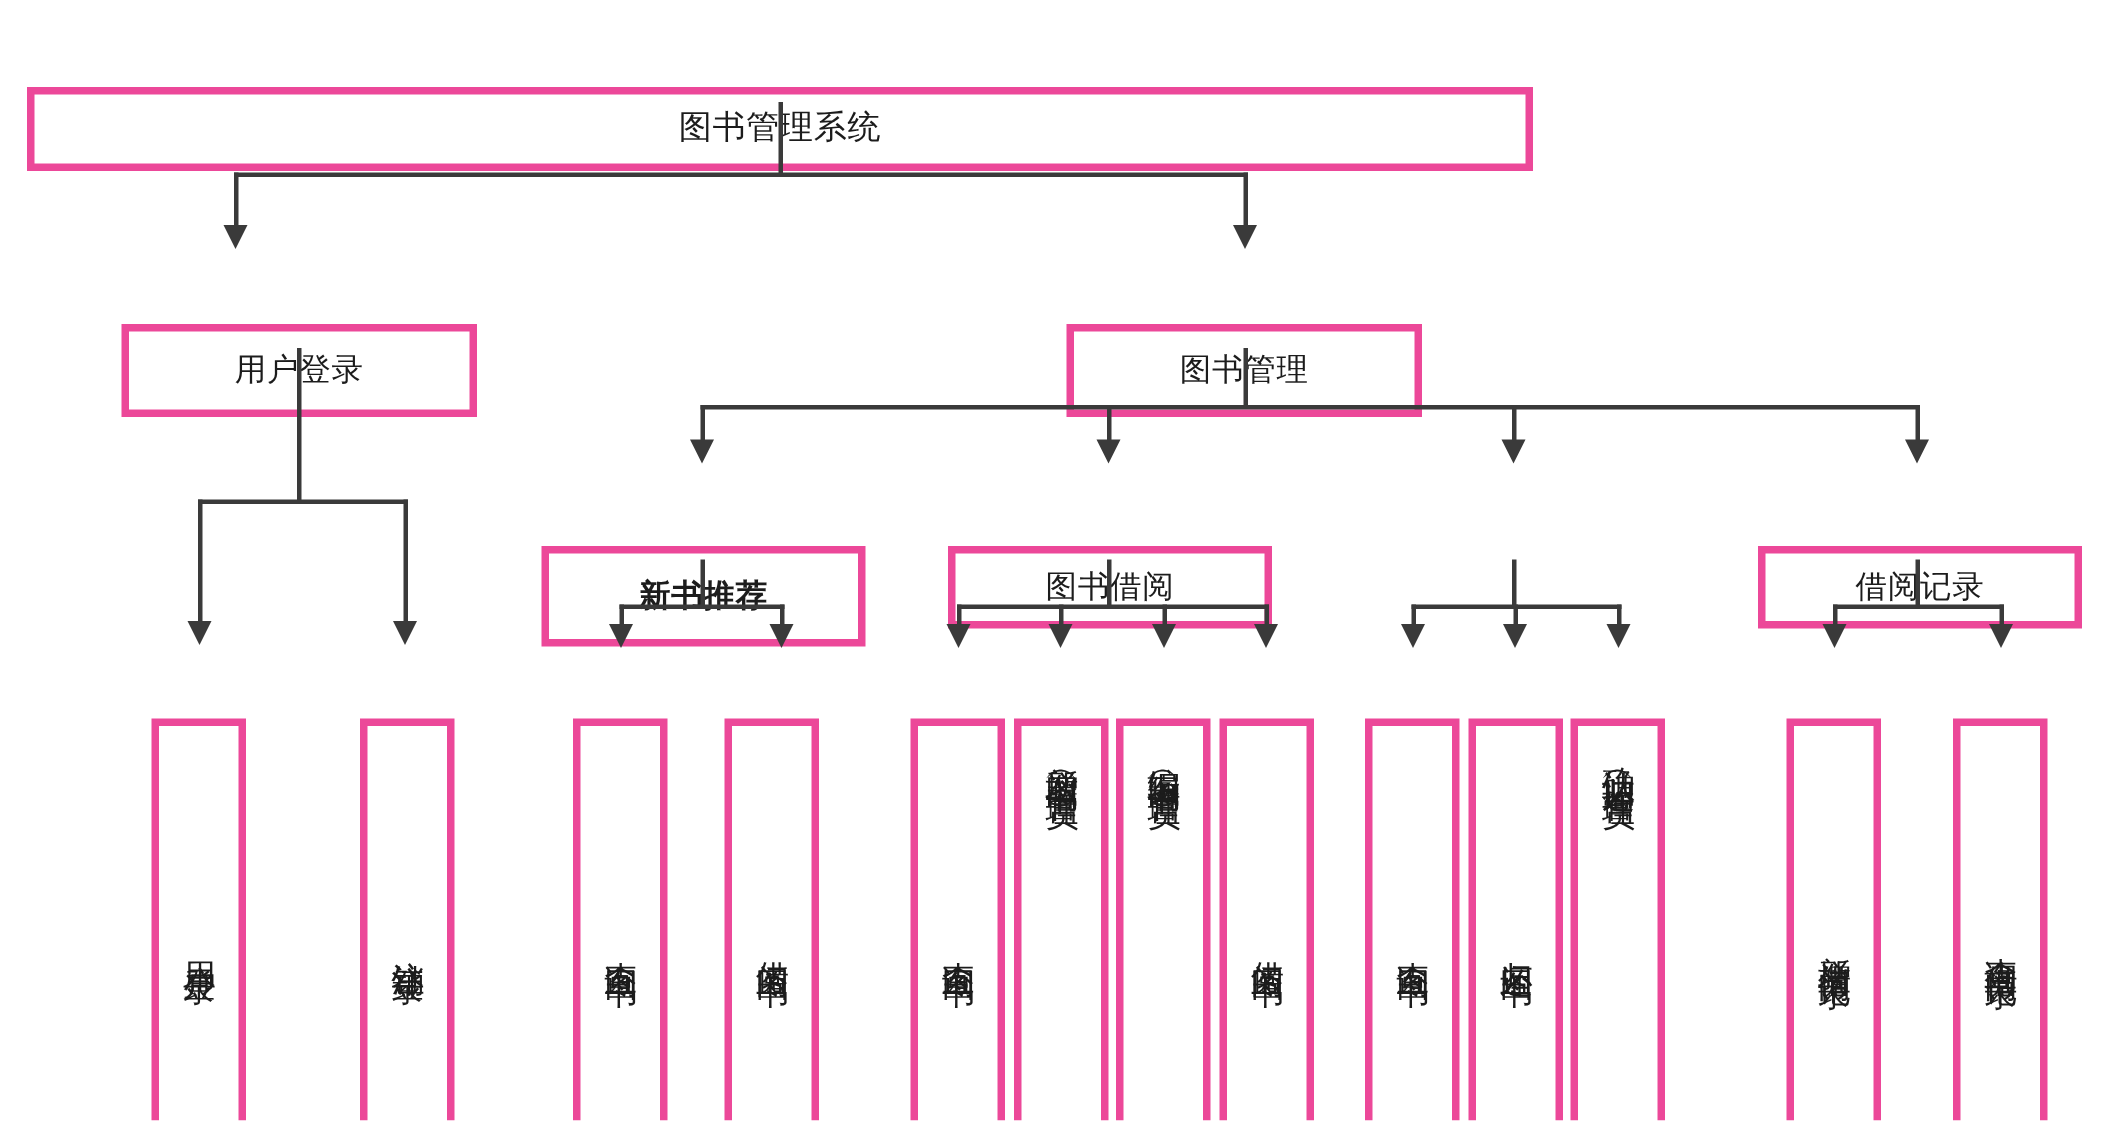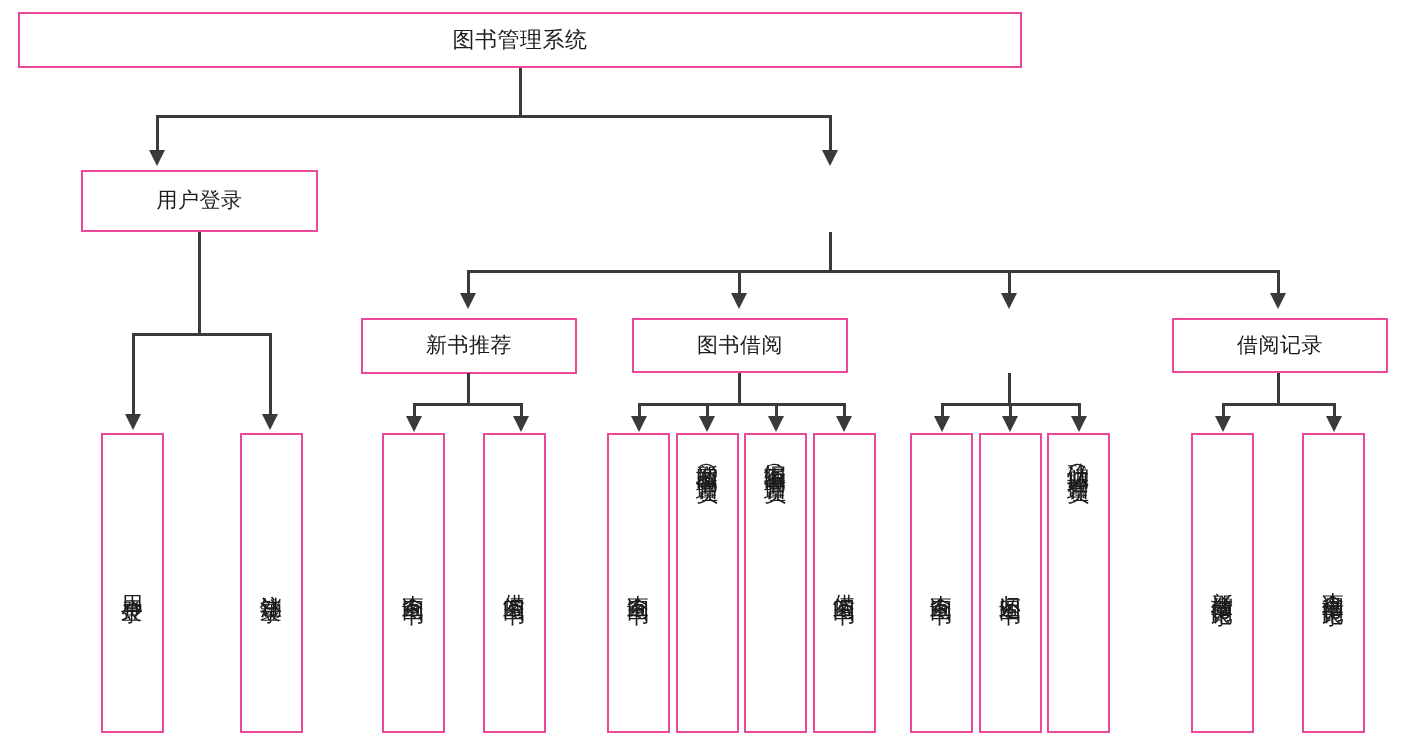--- a/index.html
+++ b/index.html
@@ -15,26 +15,27 @@
     position: relative;
     width: 1405px;
     height: 747px;
     background: #ffffff;
     overflow: hidden;
   }
   
   .node {
     position: absolute;
     box-sizing: border-box;
-    border: 2px solid #ec4899;
+    border: 5px solid #ec4899;
     background: #ffffff;
     display: flex;
     align-items: center;
     justify-content: center;
     color: #1c1c1c;
+    margin-top: 46px;
   }
   .node-label {
     display: block;
     text-align: center;
     line-height: 1.12;
     letter-spacing: 0.5px;
   }
   
   .node.horiz .node-label {
     font-size: 21px;
@@ -99,20 +100,23 @@
 
   <div class="conn h" style="left:156px; top:115px; width:676px;"></div>
 
   <div class="conn v" style="left:156px; top:115px; height:38px;"></div>
   <div class="arrow" style="left:149px; top:150px;"></div>
   <div class="conn v" style="left:829px; top:115px; height:38px;"></div>
   <div class="arrow" style="left:822px; top:150px;"></div>
 
   <div class="node horiz" style="left:81px; top:170px; width:237px; height:62px;">
     <span class="node-label">用户登录</span>
+  </div>
+  <div class="node horiz" style="left:711px; top:170px; width:237px; height:62px;">
+    <span class="node-label">图书管理</span>
   </div>
 
   <div class="conn v" style="left:198px; top:232px; height:103px;"></div>
   <div class="conn h" style="left:132px; top:333px; width:140px;"></div>
   <div class="conn v" style="left:132px; top:333px; height:85px;"></div>
   <div class="arrow" style="left:125px; top:414px;"></div>
   <div class="conn v" style="left:269px; top:333px; height:85px;"></div>
   <div class="arrow" style="left:262px; top:414px;"></div>
 
   <div class="conn v" style="left:829px; top:232px; height:40px;"></div>
@@ -120,21 +124,21 @@
 
   <div class="conn v" style="left:467px; top:270px; height:27px;"></div>
   <div class="arrow" style="left:460px; top:293px;"></div>
   <div class="conn v" style="left:738px; top:270px; height:27px;"></div>
   <div class="arrow" style="left:731px; top:293px;"></div>
   <div class="conn v" style="left:1008px; top:270px; height:27px;"></div>
   <div class="arrow" style="left:1001px; top:293px;"></div>
   <div class="conn v" style="left:1277px; top:270px; height:27px;"></div>
   <div class="arrow" style="left:1270px; top:293px;"></div>
 
-  <div class="node horiz" style="left:361px; top:318px; width:216px; height:56px;">
+  <div class="node horiz" style="left:361px; top:318px; width:216px; height:67px;font-weight:bold;">
     <span class="node-label">新书推荐</span>
   </div>
   <div class="node horiz" style="left:632px; top:318px; width:216px; height:55px;">
     <span class="node-label">图书借阅</span>
   </div>
   <div class="node horiz" style="left:1172px; top:318px; width:216px; height:55px;justify-content:center;">
     <span class="node-label">借阅记录</span>
   </div>
 
   <div class="conn v" style="left:467px; top:373px; height:32px;"></div>

